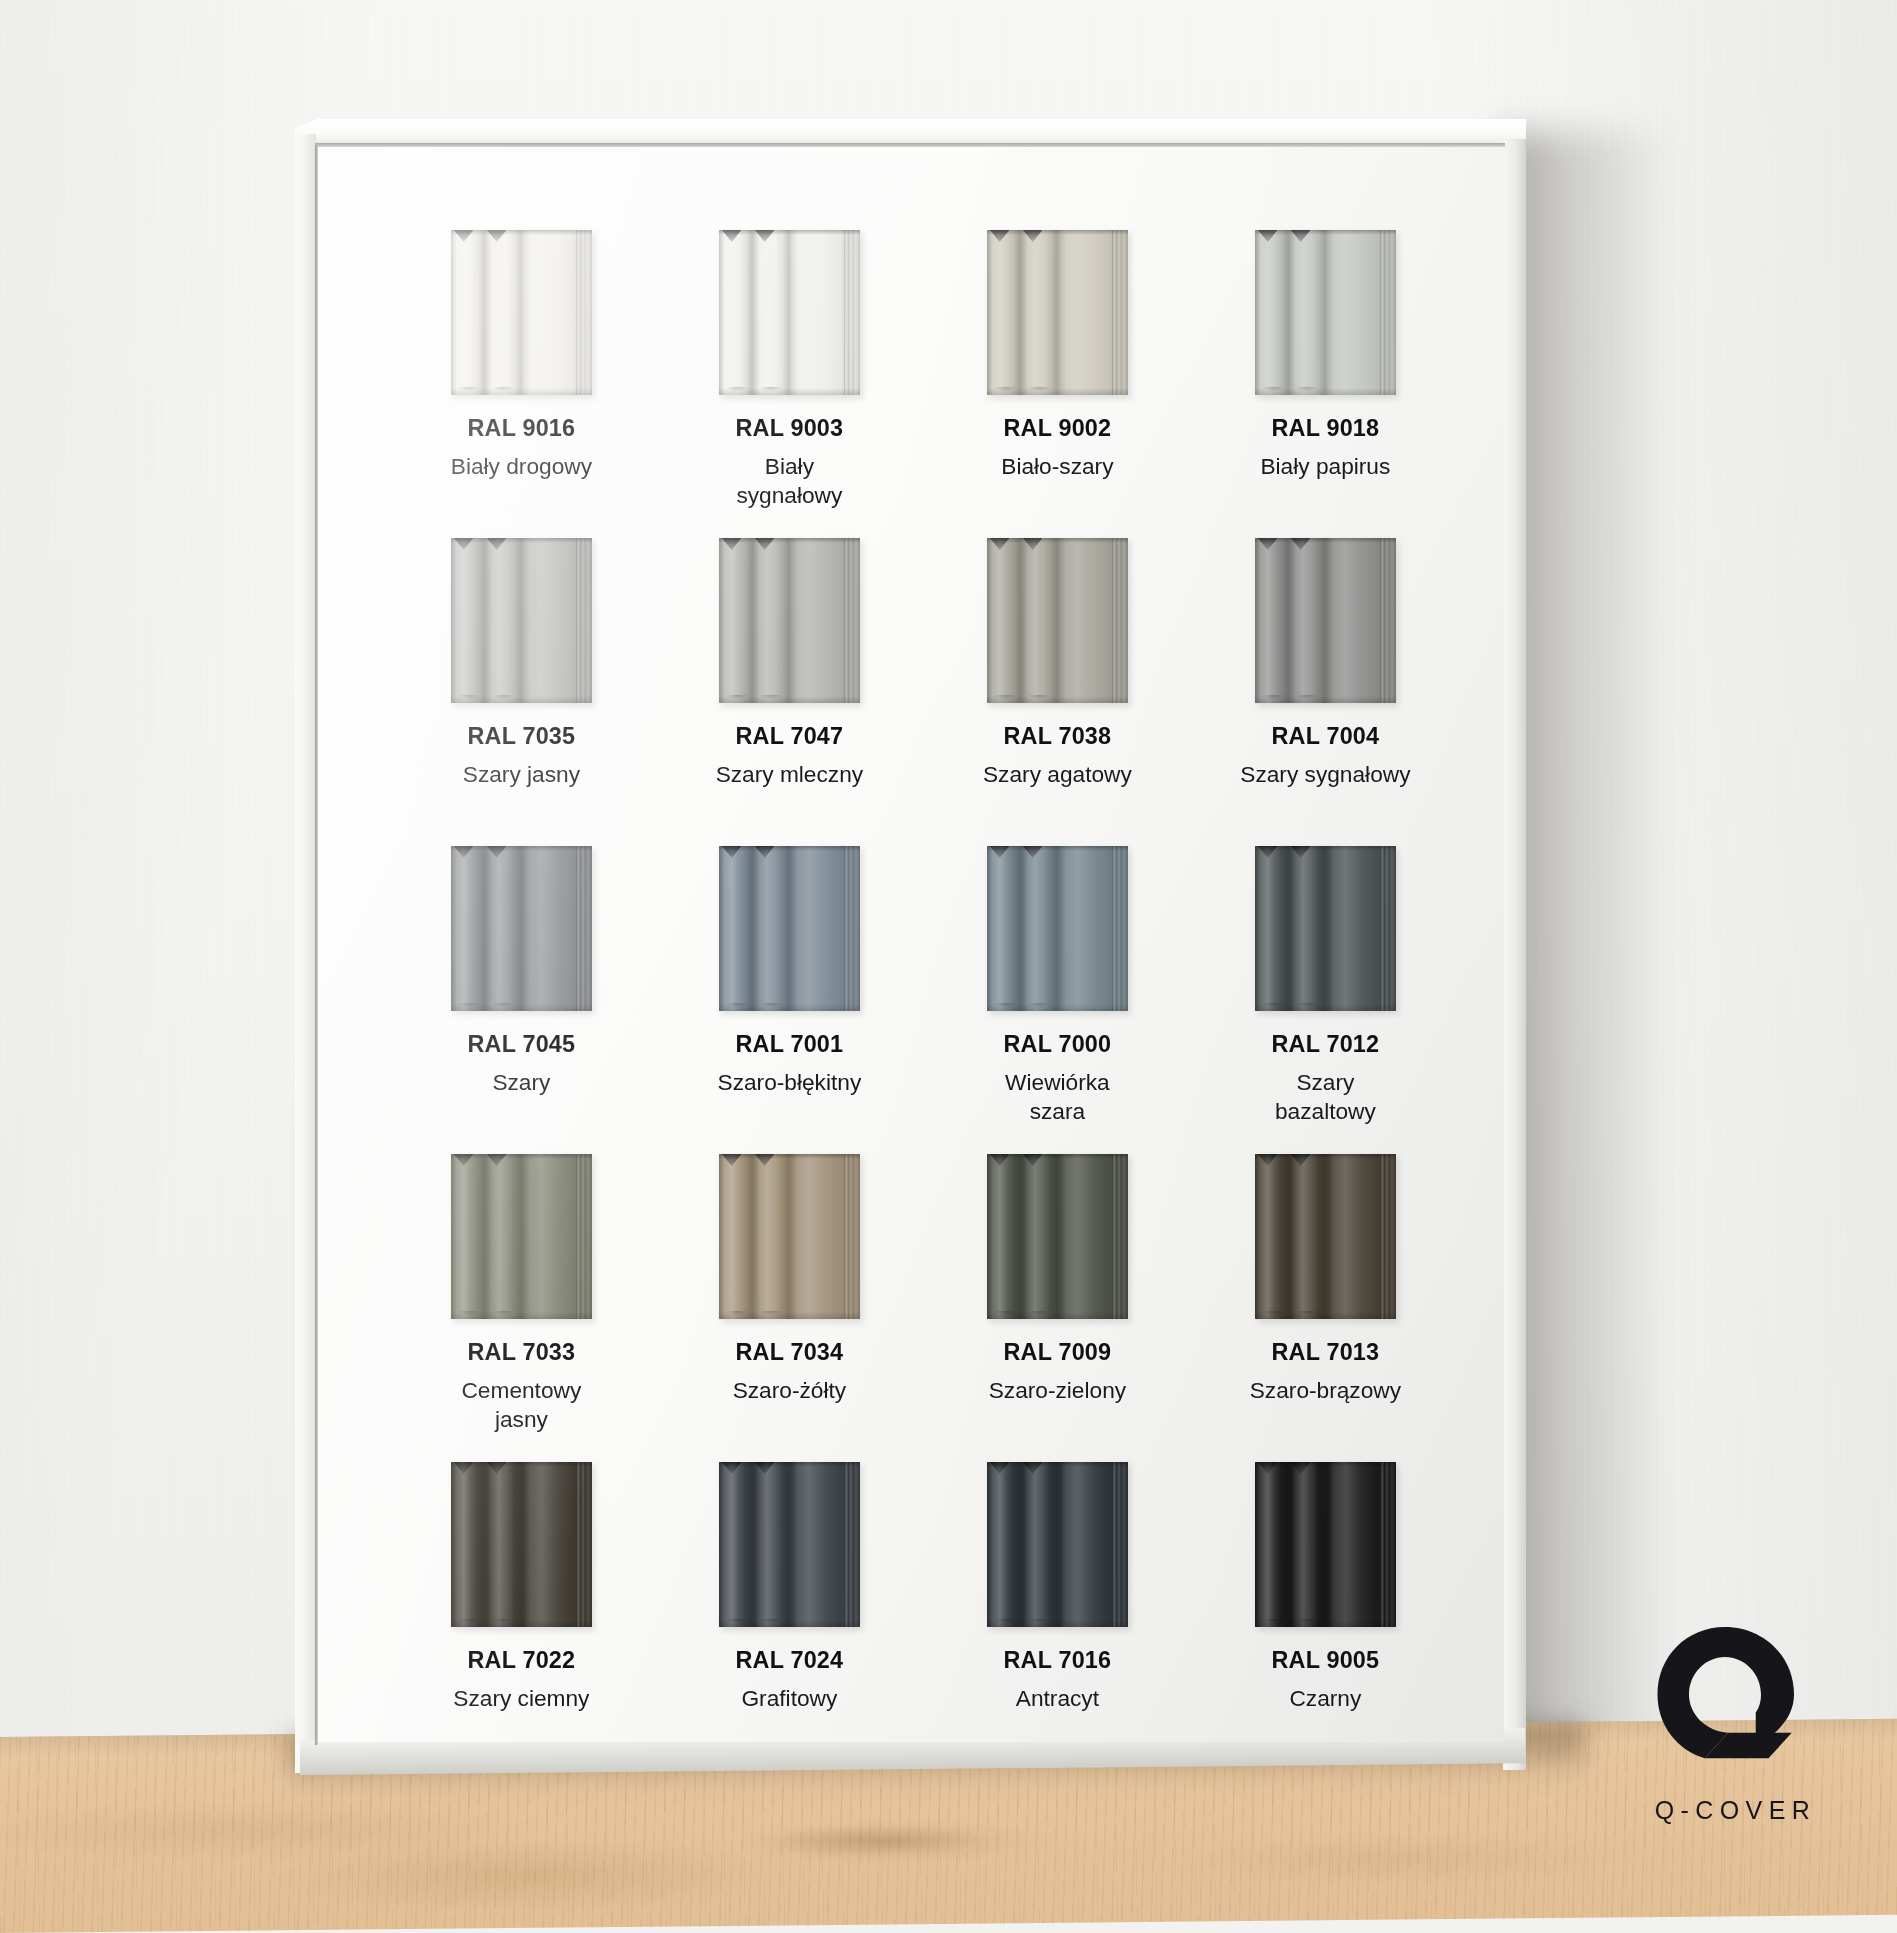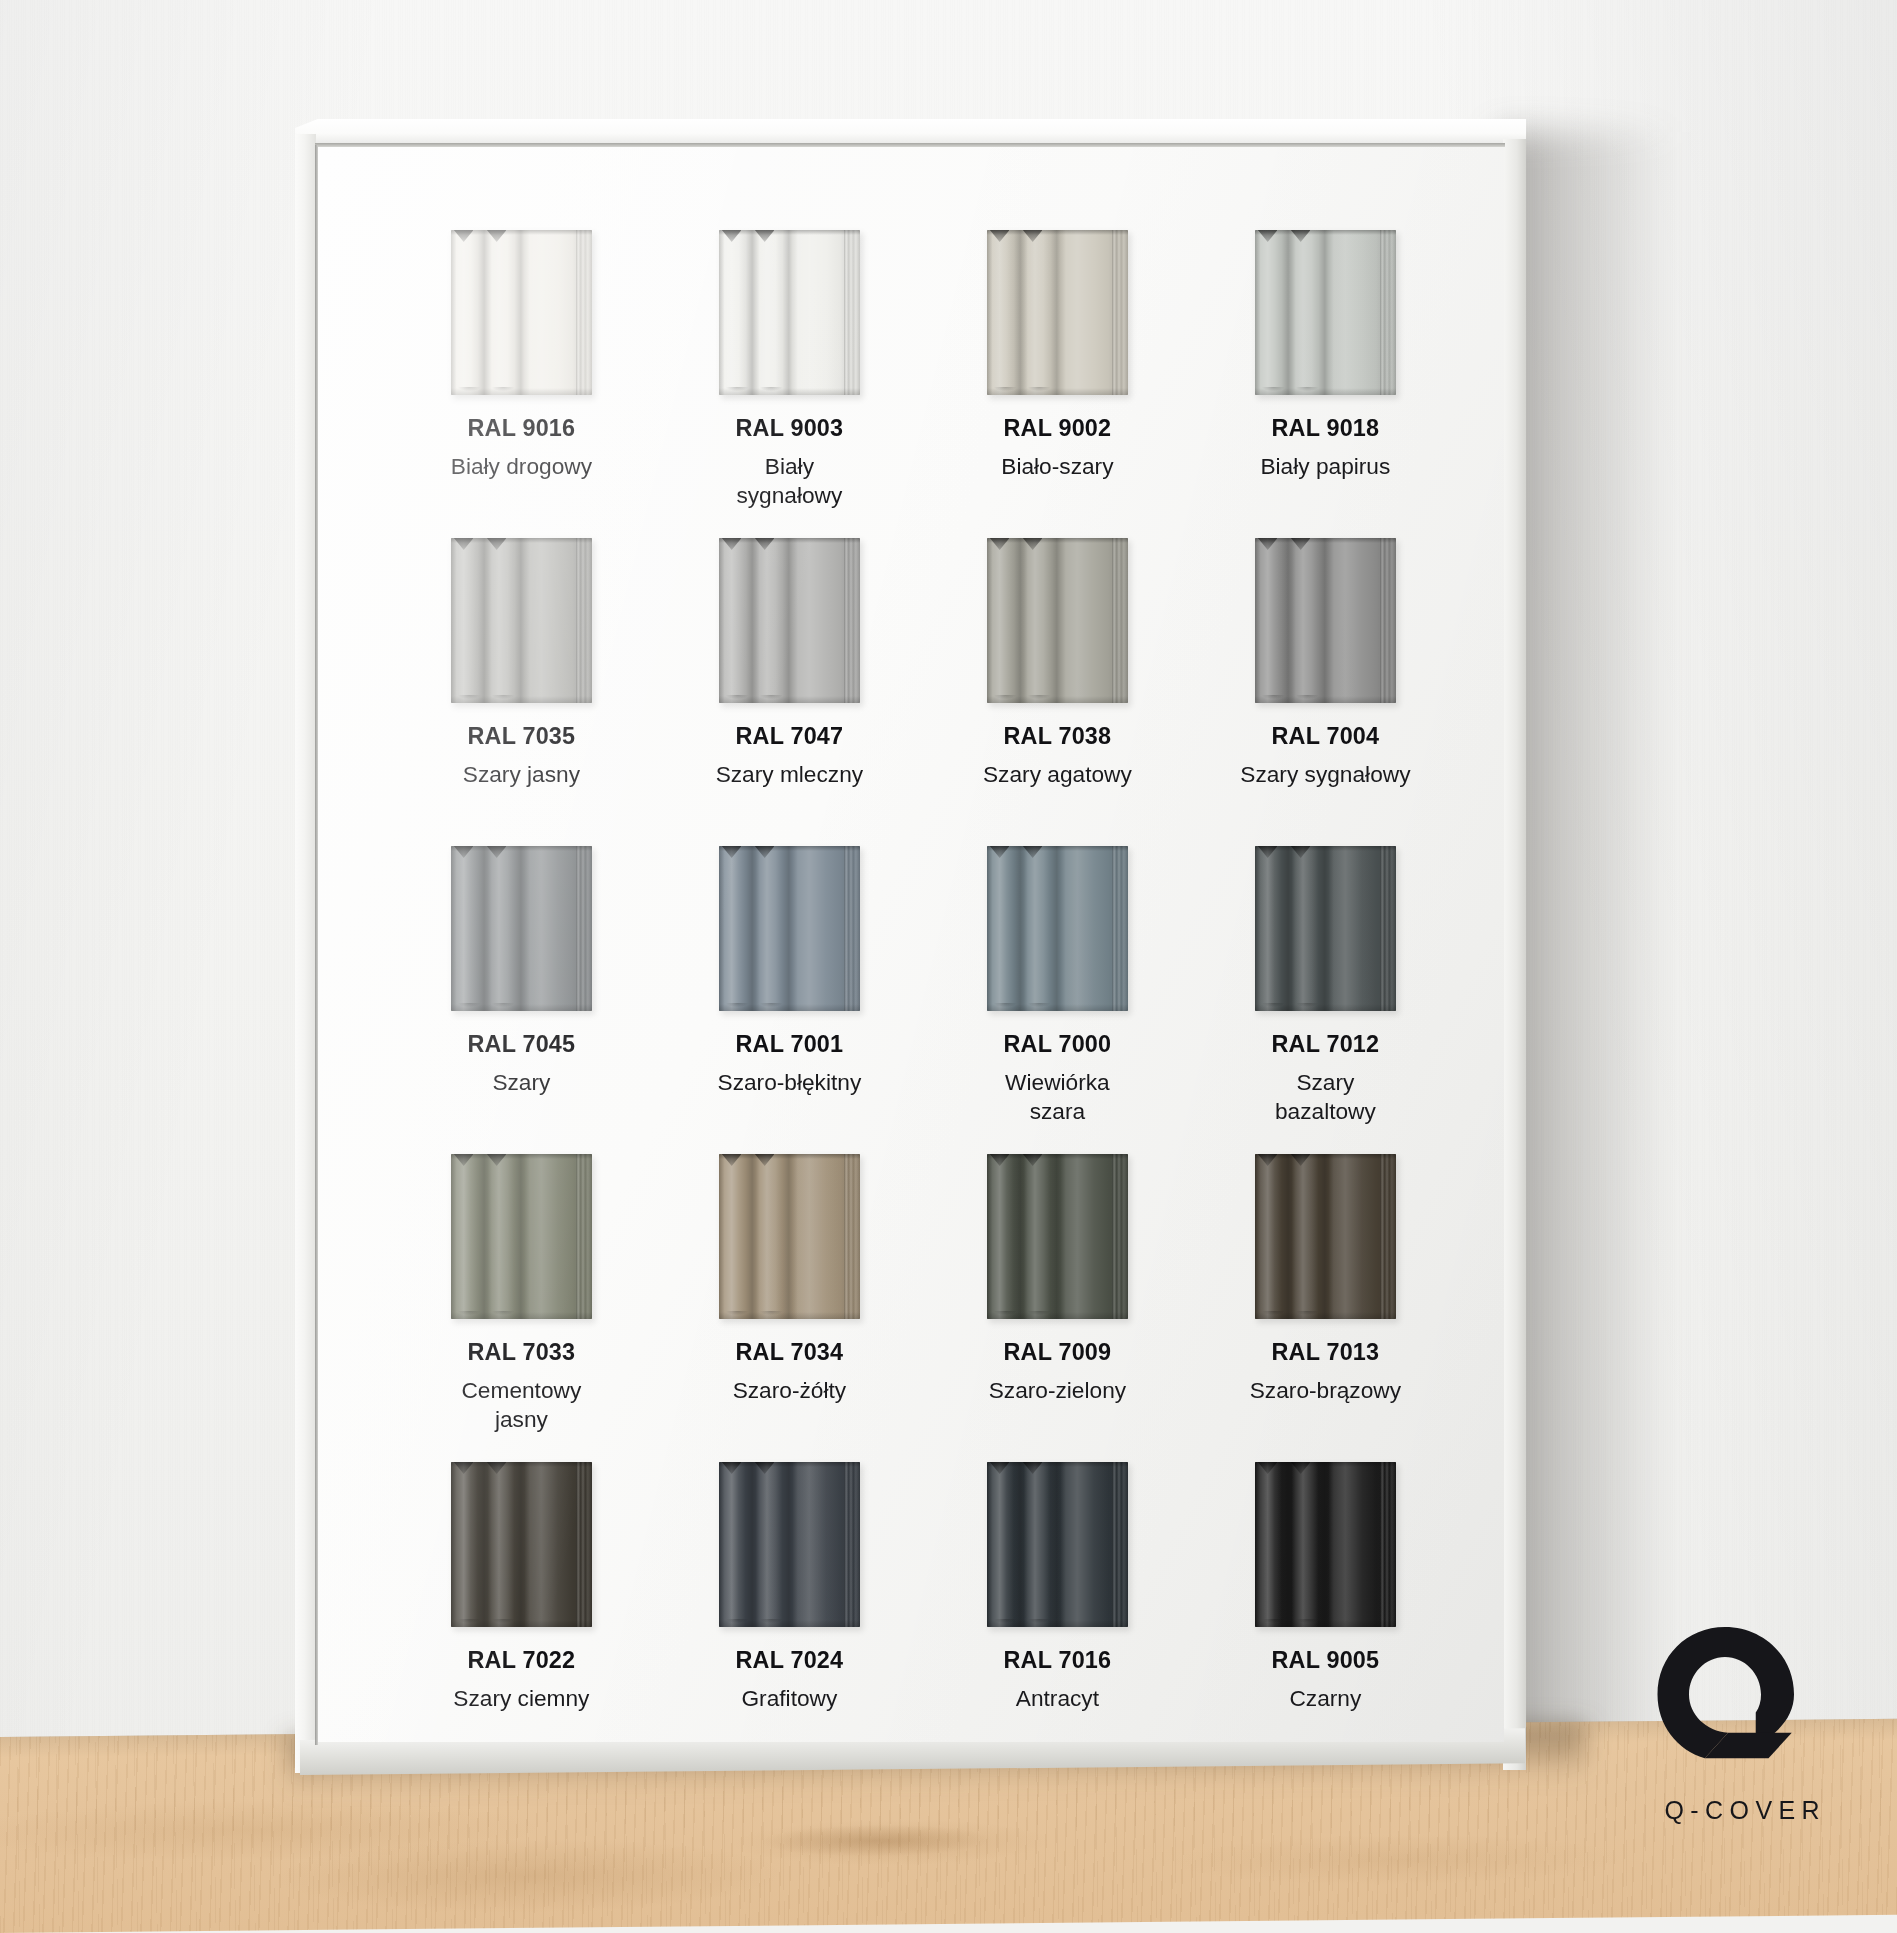--- a/index.html
+++ b/index.html
@@ -194,21 +194,21 @@
     font-size:22.7px;font-weight:400;color:#1a1a1d;line-height:1.28;
     white-space:pre-line;
   }
 
   
   #logo{
     position:absolute;left:1645px;top:1625px;width:181px;height:227px;
   }
   #logo .mark{position:absolute;left:10.6px;top:0;width:150px;height:151px;}
   #logo .wordmark{
-    position:absolute;left:0;top:171px;width:181px;text-align:right;
+    position:absolute;left:0;top:171px;width:181px;text-align:center;
     font-size:25px;letter-spacing:6.4px;color:#16161a;font-weight:400;
   }
 </style>
 </head>
 <body>
 
 <div id="scene">
   <div class="wall">
     <div class="wall-texture"></div>
   </div>

